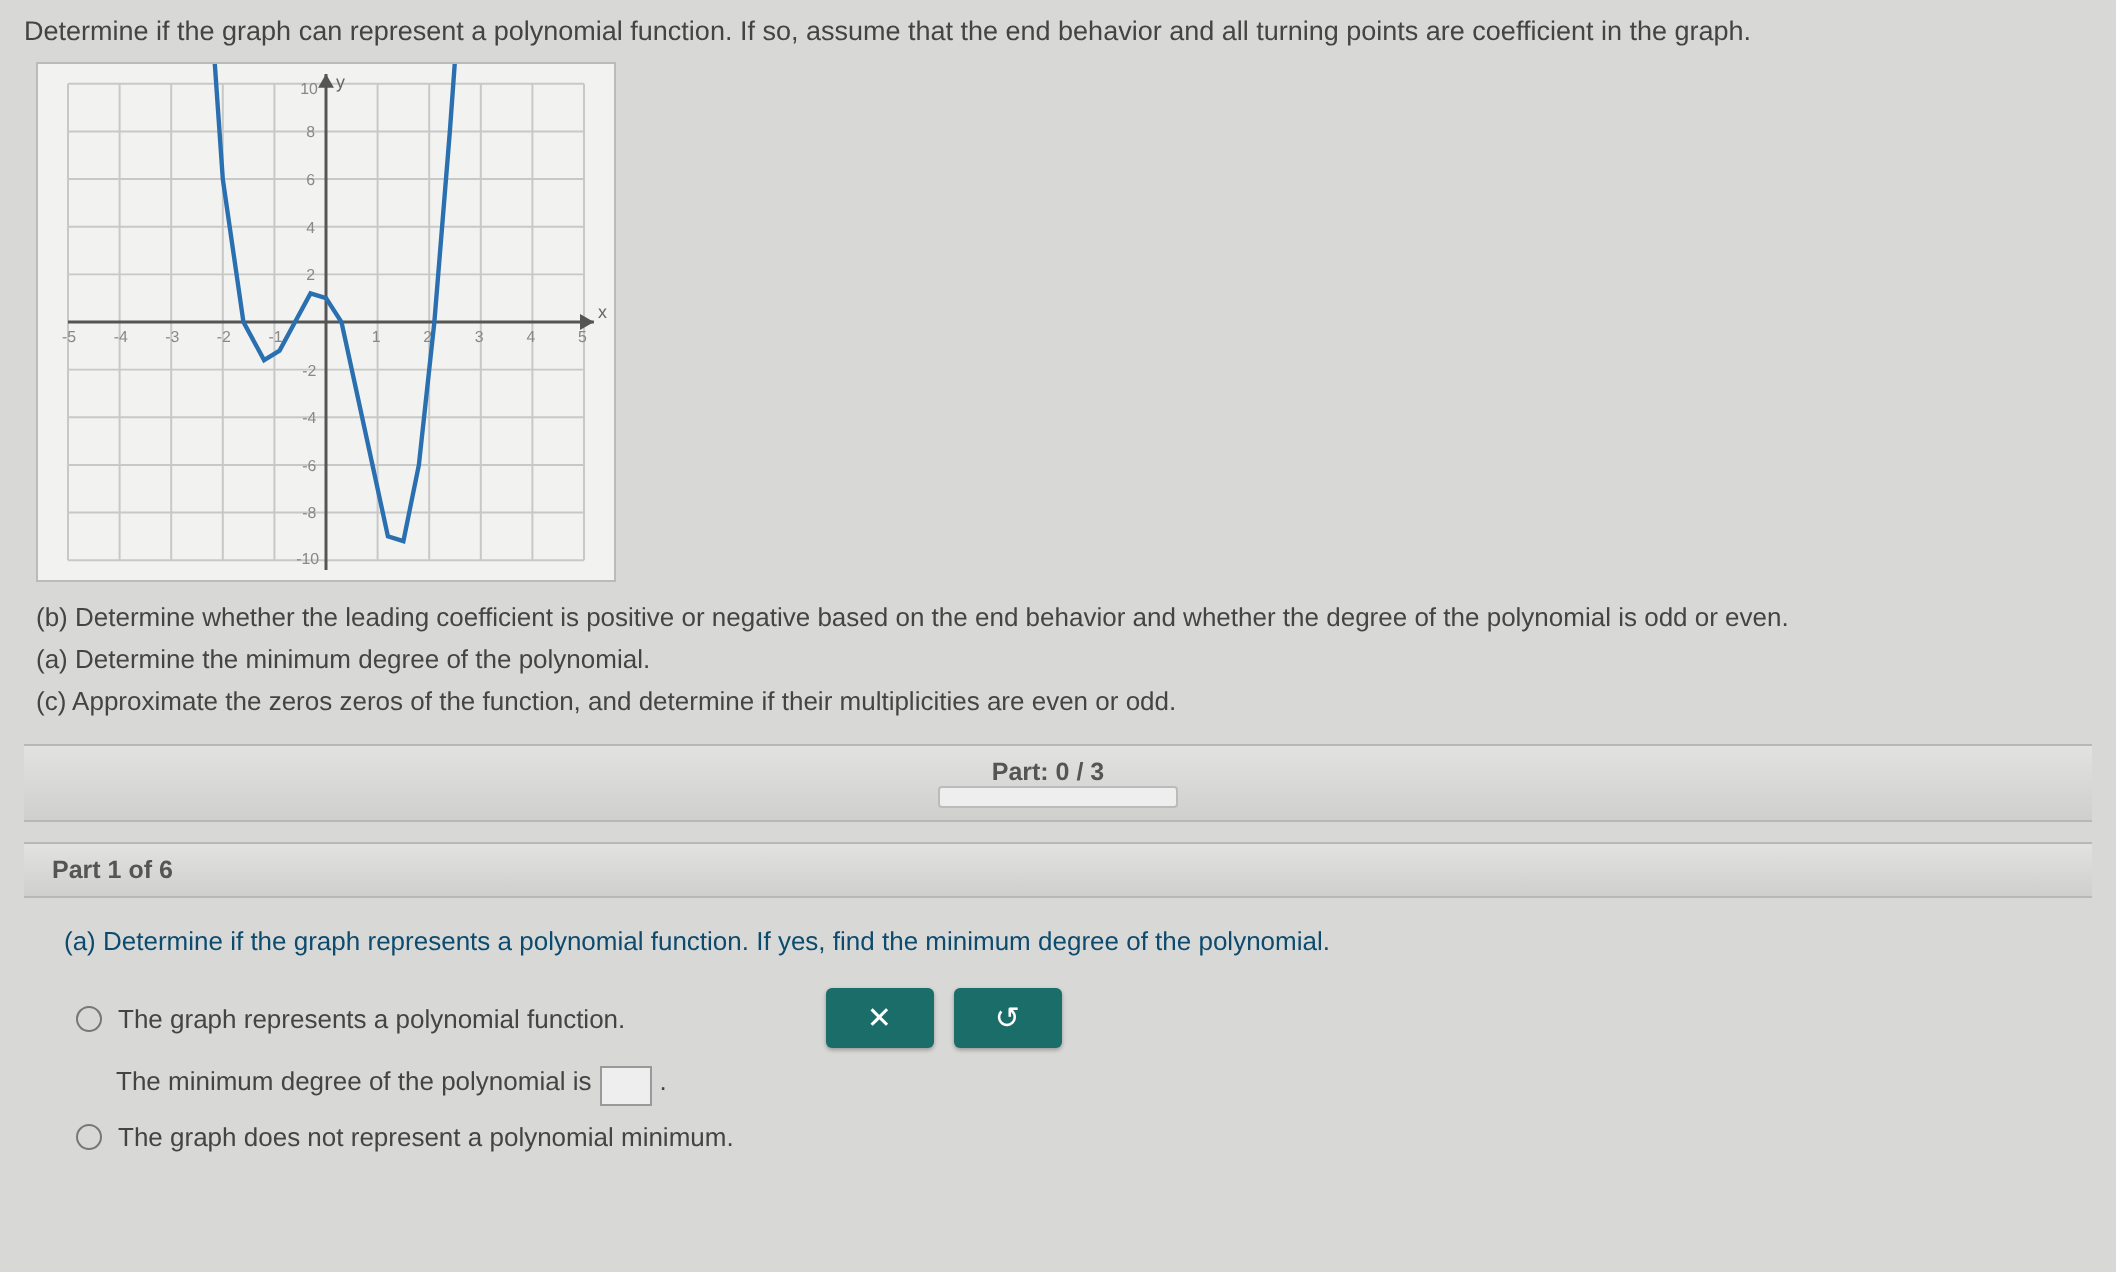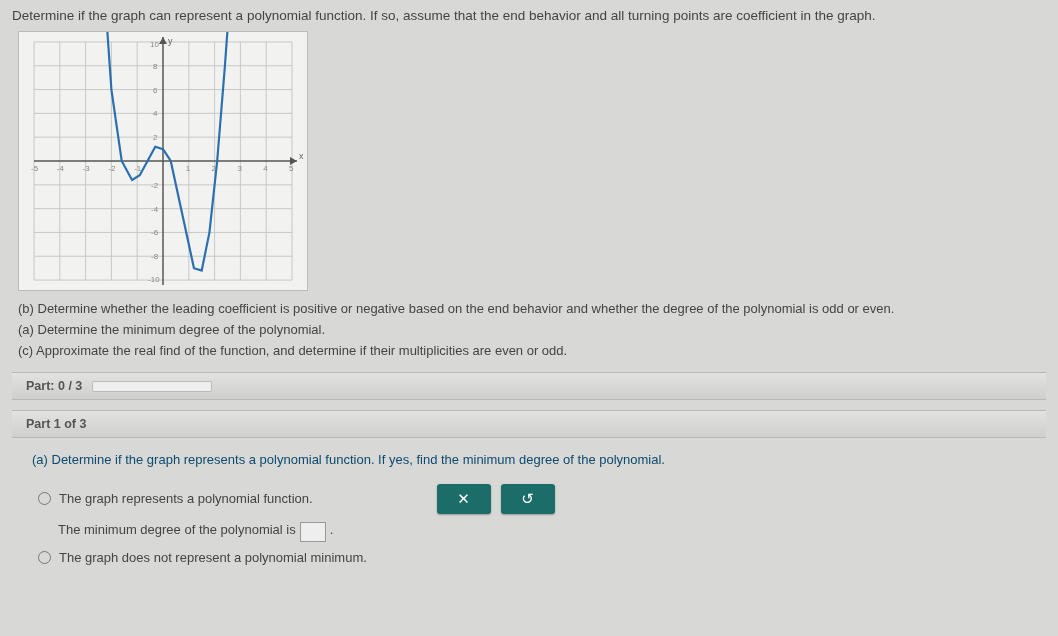--- a/index.html
+++ b/index.html
@@ -2,35 +2,35 @@
 <html><head>
 <meta charset="utf-8">
 <style>
 * { box-sizing: border-box; margin: 0; padding: 0; }
 body { font-family: Arial, Helvetica, sans-serif; background: #d8d8d6; color: #3a3a3a; width: 1058px; height: 636px; overflow: hidden; font-size: 13px; }
 .container { padding: 8px 12px 0 12px; }
 .question { color: #444; font-size: 13.5px; margin-bottom: 8px; }
 .graph-box { width: 290px; height: 260px; background: #f2f2f0; border: 1px solid #bbb; position: relative; margin-bottom: 10px; margin-left: 6px; }
 .graph-box svg { width: 100%; height: 100%; }
 .sub-q { margin: 6px 0 6px 6px; color: #444; font-size: 13px; }
-.part-bar { background: linear-gradient(#e2e2e0,#cfcfcd); border-top: 1px solid #b8b8b6; border-bottom: 1px solid #b8b8b6; padding: 6px 14px; display: flex; align-items: center; margin-top: 14px; }
+.part-bar { background: linear-gradient(#e2e2e0,#cfcfcd); border-top: 1px solid #b8b8b6; border-bottom: 1px solid #b8b8b6; padding: 6px 14px; display: flex; align-items: center; margin-top: 14px; flex-direction: column; }
 .part-bar .label { font-weight: bold; color: #555; font-size: 12.5px; margin-right: 10px; }
 .progress { width: 120px; height: 11px; background: #eee; border: 1px solid #bbb; border-radius: 2px; overflow: hidden; }
 .progress .fill { width: 0%; height: 100%; background: #2a8; }
 .part-header { background: linear-gradient(#e2e2e0,#cfcfcd); border-top: 1px solid #b8b8b6; border-bottom: 1px solid #b8b8b6; padding: 6px 14px; font-weight: bold; color: #555; font-size: 12.5px; margin-top: 10px; }
 .part-body { padding: 14px 20px; }
 .part-prompt { color: #0c4a6e; margin-bottom: 16px; }
 .opt-row { display: flex; align-items: center; margin: 8px 0 8px 6px; }
 .radio { width: 13px; height: 13px; border: 1.5px solid #777; border-radius: 50%; margin-right: 8px; flex-shrink: 0; }
 .opt-text { color: #444; }
 .indent-row { margin: 8px 0 8px 26px; color: #444; display: flex; align-items: flex-start; }
 .answer-box { width: 26px; height: 20px; border: 1px solid #999; background: #eee; margin: 0 4px; display: inline-block; }
 .btn-group { display: inline-flex; gap: 10px; margin-left: 100px; vertical-align: middle; }
 .btn { width: 54px; height: 30px; background: #1b6d6a; color: #fff; border: none; border-radius: 3px; font-size: 15px; display: flex; align-items: center; justify-content: center; cursor: pointer; box-shadow: 0 1px 2px rgba(0,0,0,.3); }
-.flex-line { display: flex; align-items: center; gap: 24px; }
+.flex-line { display: flex; align-items: flex-start; }
 </style>
 </head>
 <body>
 
 <div class="container">
   <div class="question">Determine if the graph can represent a polynomial function. If so, assume that the end behavior and all turning points are coefficient in the graph.</div>
 
   <div class="graph-box">
     <svg viewBox="0 0 290 260">
       <g stroke="#c8c8c6" stroke-width="1">
@@ -80,30 +80,30 @@
       <text x="194" y="140" font-size="8" fill="#888">2</text>
       <text x="220" y="140" font-size="8" fill="#888">3</text>
       <text x="246" y="140" font-size="8" fill="#888">4</text>
       <text x="272" y="140" font-size="8" fill="#888">5</text>
       <path d="M 88 -14 L 93 58 L 103.4 130 L 113.8 149.2 L 121.6 144.4 L 129.4 130 L 137.2 115.6 L 145 118 L 152.8 130 L 165.8 190 L 176.2 238 L 184 240.4 L 191.8 202 L 199.6 130 L 207.4 34 L 212.6 -38" stroke="#2a6fb0" stroke-width="2.2" fill="none"></path>
     </svg>
   </div>
 
   <div class="sub-q">(b) Determine whether the leading coefficient is positive or negative based on the end behavior and whether the degree of the polynomial is odd or even.</div>
   <div class="sub-q">(a) Determine the minimum degree of the polynomial.</div>
-  <div class="sub-q">(c) Approximate the real find of the function, and determine if their multiplicities are even or odd.</div>
+  <div class="sub-q">(c) Approximate the zeros zeros of the function, and determine if their multiplicities are even or odd.</div>
 
   <div class="part-bar">
     <span class="label">Part: 0 / 3</span>
     <div class="progress">
         <div class="fill"></div>
       </div>
   </div>
 
-  <div class="part-header">Part 1 of 3</div>
+  <div class="part-header">Part 1 of 6</div>
 
   <div class="part-body">
     <div class="part-prompt">(a) Determine if the graph represents a polynomial function. If yes, find the minimum degree of the polynomial.</div>
 
     <div class="flex-line">
       <div style="flex:0 0 auto;">
         <div class="opt-row">
           <div class="radio"></div>
           <span class="opt-text">The graph represents a polynomial function.</span>
         </div>

